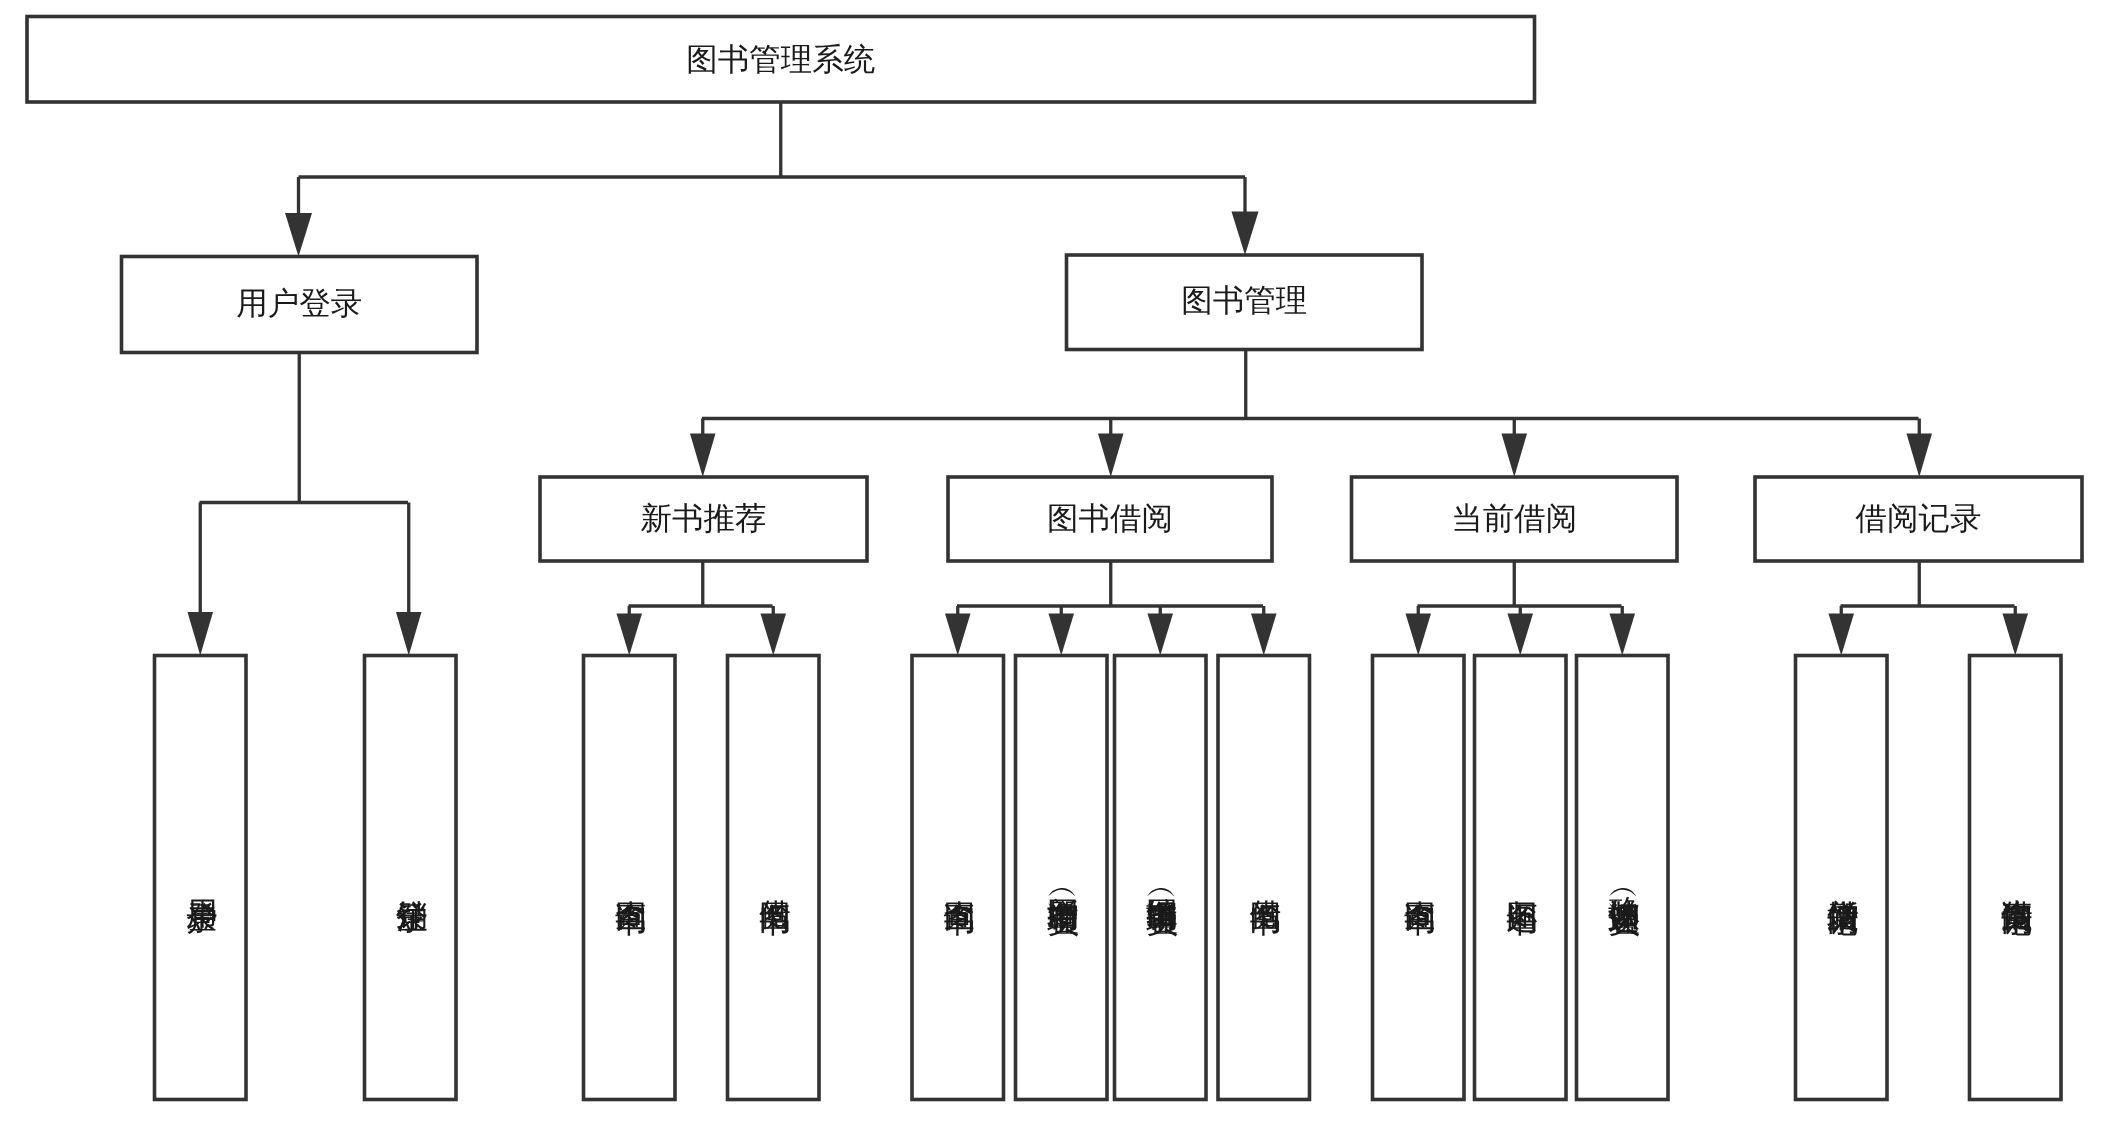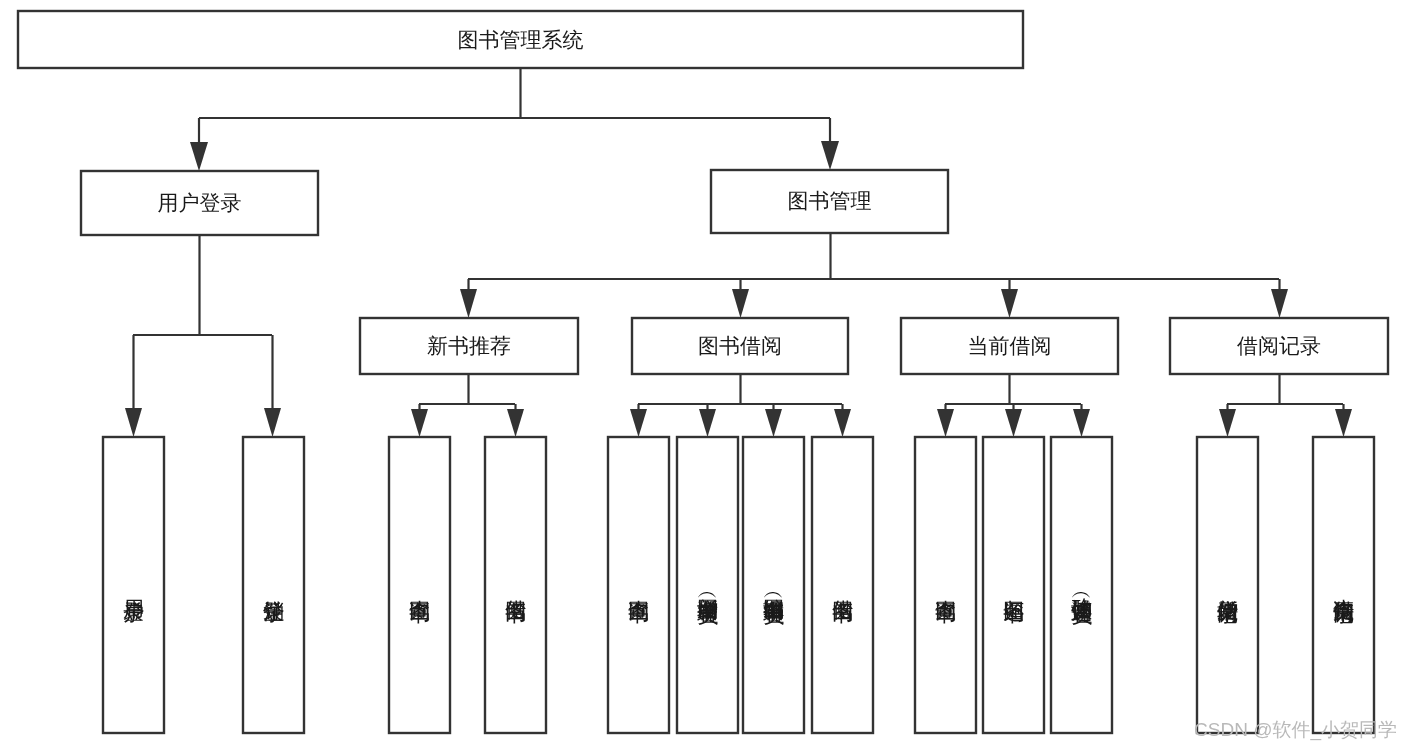--- a/index.html
+++ b/index.html
@@ -214,14 +214,13 @@
   <div class="leaf-label" style="left:608px; top:437px; width:61px; height:296px;">查询图书</div>
   <div class="leaf-label" style="left:677px; top:437px; width:61px; height:296px;">新增图书（管理员）</div>
   <div class="leaf-label" style="left:743px; top:437px; width:61px; height:296px;">编辑图书（管理员）</div>
   <div class="leaf-label" style="left:812px; top:437px; width:61px; height:296px;">借阅图书</div>
   <div class="leaf-label" style="left:915px; top:437px; width:61px; height:296px;">查询图书</div>
   <div class="leaf-label" style="left:983px; top:437px; width:61px; height:296px;">归还图书</div>
   <div class="leaf-label" style="left:1051px; top:437px; width:61px; height:296px;">确认归还（管理员）</div>
   <div class="leaf-label" style="left:1197px; top:437px; width:61px; height:296px;">新增借阅记录</div>
   <div class="leaf-label" style="left:1313px; top:437px; width:61px; height:296px;">查询借阅记录</div>
 
-  <div class="watermark">CSDN @软件_小贺同学</div>
 </div>
 
 </body></html>

